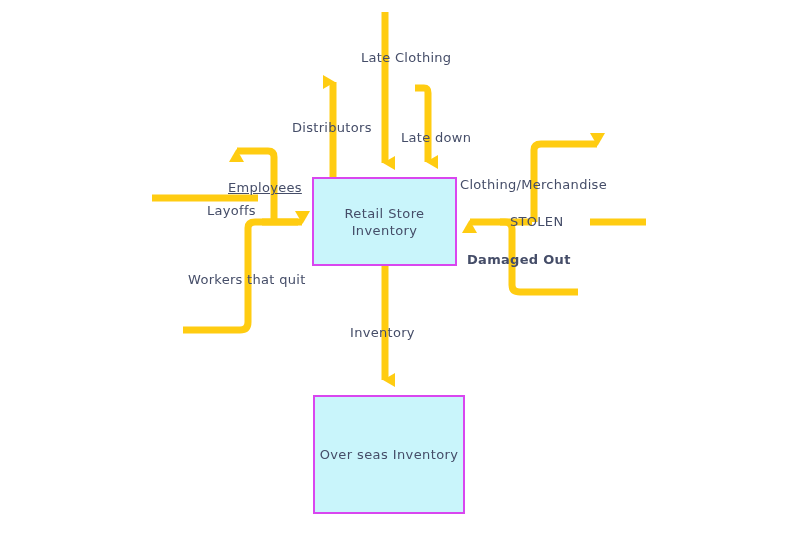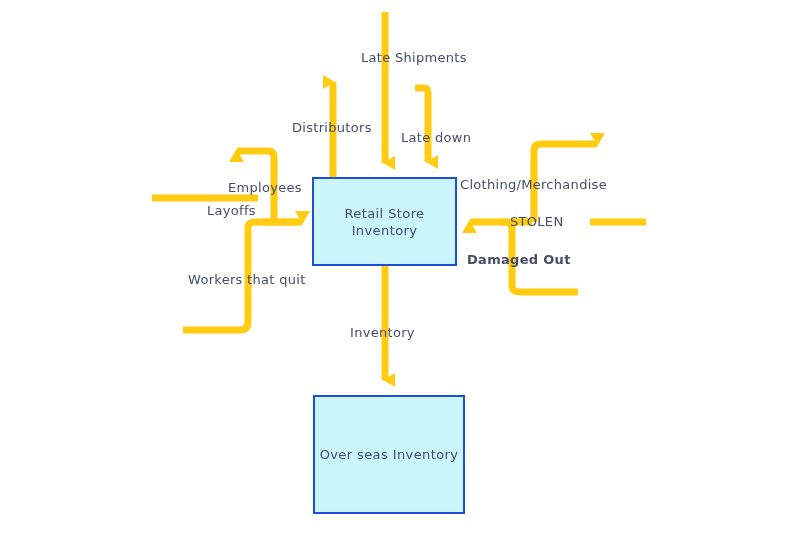--- a/index.html
+++ b/index.html
@@ -22,21 +22,21 @@
     position: absolute;
     left: 0;
     top: 0;
     width: 800px;
     height: 549px;
   }
   .flow-box {
     position: absolute;
     box-sizing: border-box;
     background: #c9f5fb;
-    border: 2px solid #1d4ed8;
+    border: 2px solid #d946ef;
     display: flex;
     align-items: center;
     justify-content: center;
     text-align: center;
   }
   .box-label {
     color: #454d68;
     font-family: "DejaVu Sans", sans-serif;
     font-size: 13px;
     line-height: 17px;
@@ -102,27 +102,27 @@
 
   <div class="flow-box" style="left:312px; top:177px; width:145px; height:89px;">
     <span class="box-label">Retail Store
 Inventory</span>
   </div>
 
   <div class="flow-box" style="left:313px; top:395px; width:152px; height:119px;">
     <span class="box-label">Over seas Inventory</span>
   </div>
 
-  <span class="edge-label" style="left:361px; top:50px;">Late Shipments</span>
+  <span class="edge-label" style="left:361px; top:50px;">Late Clothing</span>
 
   <span class="edge-label" style="left:292px; top:120px;">Distributors</span>
 
   <span class="edge-label" style="left:401px; top:130px;">Late down</span>
 
-  <span class="edge-label" style="left:228px; top:180px;">Employees</span>
+  <span class="edge-label" style="left:228px; top:180px;text-decoration:underline;">Employees</span>
 
   <span class="edge-label" style="left:207px; top:203px;">Layoffs</span>
 
   <span class="edge-label" style="left:460px; top:177px;">Clothing/Merchandise</span>
 
   <span class="edge-label" style="left:188px; top:272px;">Workers that quit</span>
 
   <span class="edge-label" style="left:510px; top:214px;">STOLEN</span>
 
   <span class="edge-label" style="left:467px; top:252px;font-weight:bold;">Damaged Out</span>

